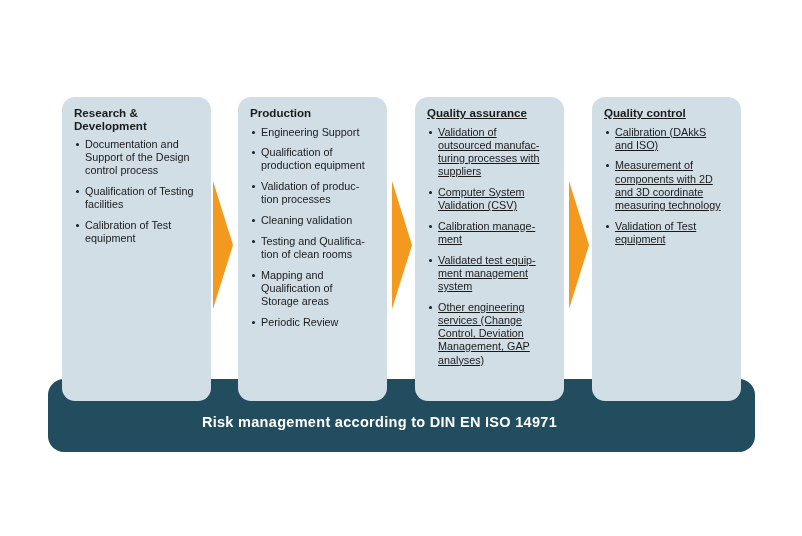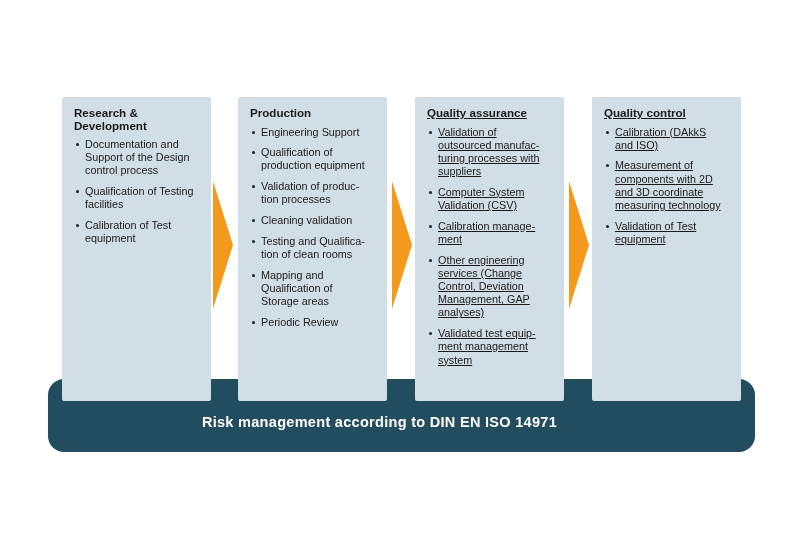--- a/index.html
+++ b/index.html
@@ -12,21 +12,21 @@
       position: absolute; left: 48px; top: 379px; width: 707px; height: 73px;
       background: #214d5e; border-radius: 16px;
     }
     .base-label {
       position: absolute; left: 48px; top: 414px; width: 663px;
       text-align: center; color: #ffffff; font-weight: bold;
       font-size: 14.5px; letter-spacing: 0.3px;
     }
     .card {
       position: absolute; top: 97px; width: 149px; height: 304px;
-      background: #d2dee6; border-radius: 2px;
+      background: #d2dee6; border-radius: 13px;
       box-sizing: border-box; padding: 10px 8px 0 12px;
       color: #1a1a1a;
     }
     .card-title {
       font-weight: bold; font-size: 11.6px; line-height: 12.5px;
       margin: 0 0 6px 0; padding-right: 4px;
     }
     .card ul { list-style: none; margin: 1px; padding: 0; }
     .card li {
       position: relative; padding-left: 10px;
@@ -88,28 +88,28 @@
   <div class="card-title">Quality assurance</div>
   <ul>
     <li>Validation of
 outsourced manufac-
 turing processes with
 suppliers</li>
     <li>Computer System
 Validation (CSV)</li>
     <li>Calibration manage-
 ment</li>
+    <li>Validated test equip-
+ment management
+system</li>
     <li>Other engineering
 services (Change
 Control, Deviation
 Management, GAP
 analyses)</li>
-    <li>Validated test equip-
-ment management
-system</li>
   </ul>
 </div>
 
 <div class="arrow" style="left:569px;"></div>
 
 <div class="card" style="left:592px;text-decoration:underline;">
   <div class="card-title">Quality control</div>
   <ul>
     <li>Calibration (DAkkS
 and ISO)</li>

